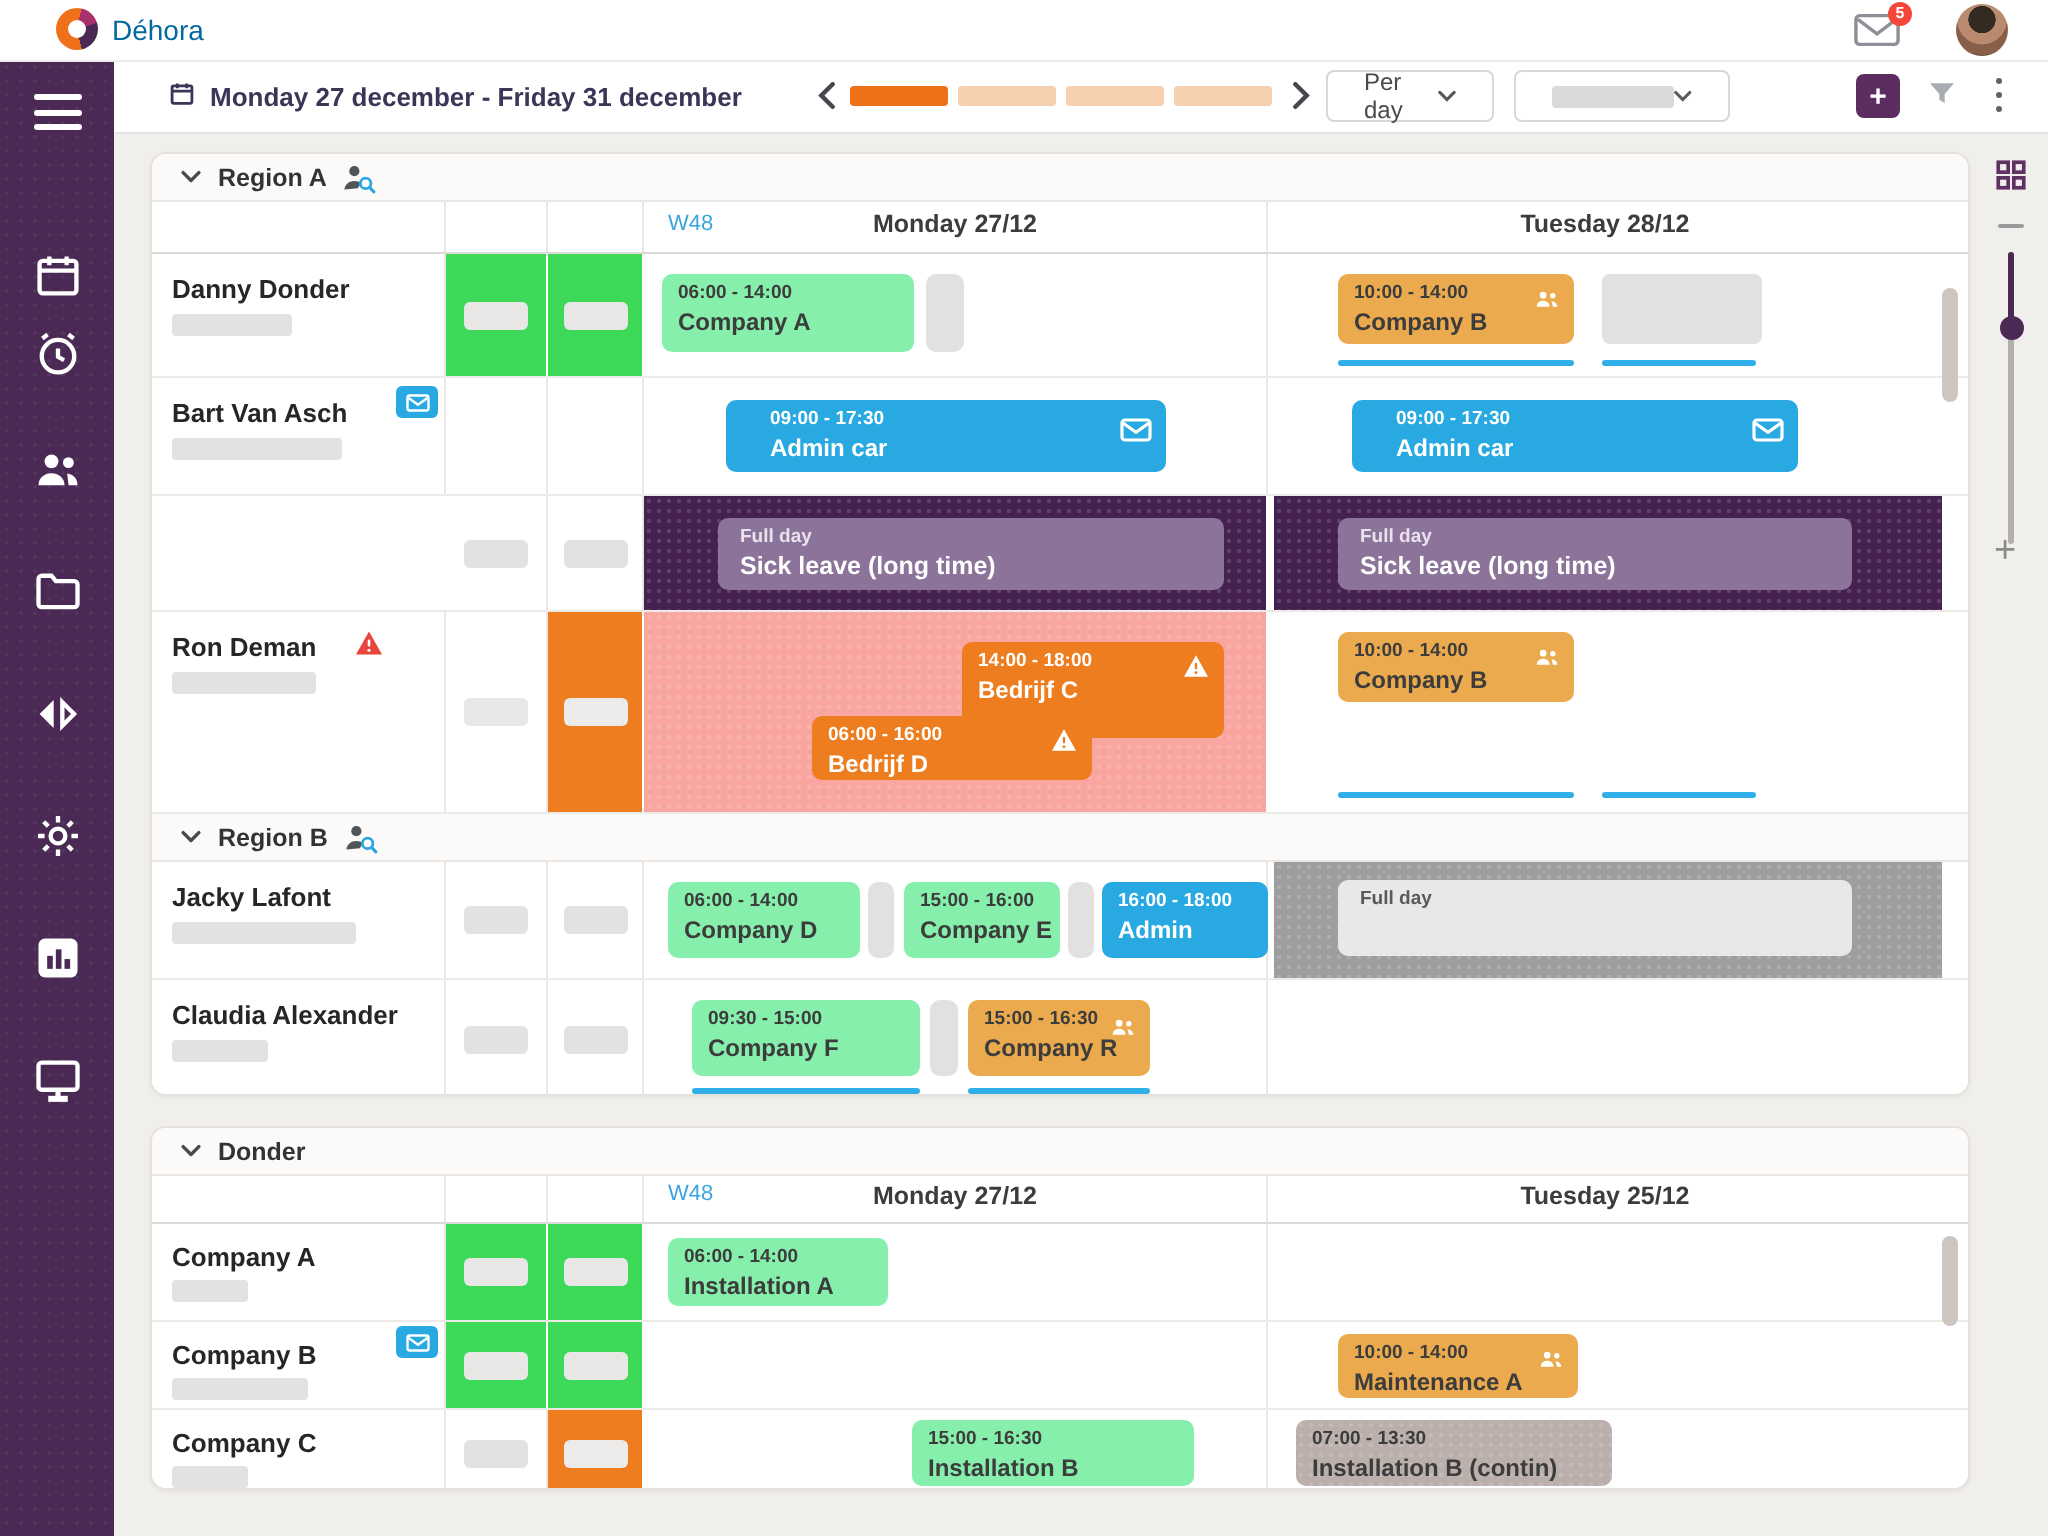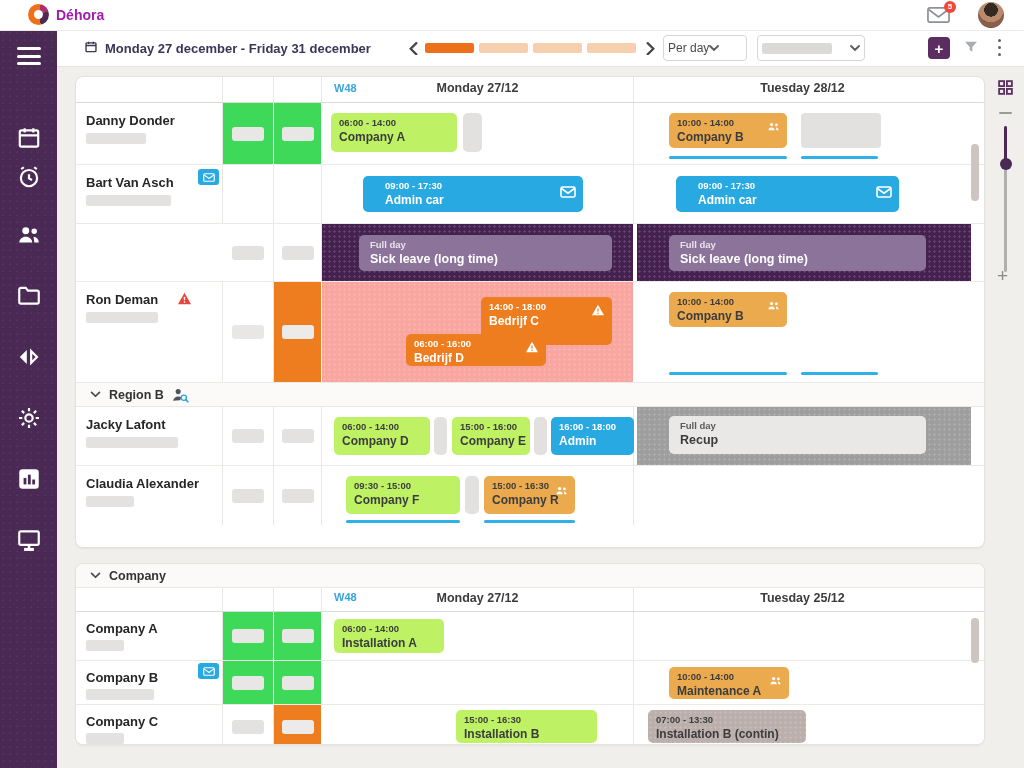--- a/index.html
+++ b/index.html
@@ -4,72 +4,72 @@
 <style>
   html,body{margin:0;padding:0}
   .app{position:relative;width:1024px;height:768px;background:#f1efec;font-family:"Liberation Sans",sans-serif;overflow:hidden}
   .abs{position:absolute}
 
   
   .topbar{position:absolute;left:0;top:0;width:1024px;height:30px;background:#fff;border-bottom:1px solid #eceae8;z-index:6}
   .brand{position:absolute;left:28px;top:4px;display:flex;align-items:center;gap:7px}
   .logo{width:21px;height:21px;border-radius:50%;background:conic-gradient(from 210deg,#ee7119 0 45%,#a8306c 45% 62%,#4a2a54 62% 88%,#ee7119 88% 100%);display:grid;place-items:center}
   .logo i{width:9px;height:9px;background:#fff;border-radius:50%}
-  .brand-name{font-size:14px;font-weight:700;color:#a21caf}
+  .brand-name{font-size:14px;font-weight:400;color:#0369a1}
   .mail{position:absolute;right:74px;top:6px;width:23px;height:18px;color:#8d9096;cursor:pointer}
   .mail-badge{position:absolute;right:-6px;top:-5px;background:#f4473a;color:#fff;font-size:8px;font-weight:700;min-width:12px;height:12px;border-radius:7px;display:grid;place-items:center;line-height:1}
   .avatar{position:absolute;right:20px;top:2px;width:26px;height:26px;border-radius:50%;cursor:pointer;
     background:radial-gradient(circle at 50% 30%,#332a22 0 30%,#b98a6e 31% 55%,#8a5f49 56% 78%,#6e4936 79%)}
 
   
   .sidebar{position:absolute;left:0;top:30px;width:57px;height:738px;background:#4a2a54;
     background-image:radial-gradient(rgba(255,255,255,.05) 1px,transparent 1px);background-size:7px 7px;z-index:5}
   .burger{position:absolute;left:17px;top:17px;width:24px;cursor:pointer}
   .burger b{display:block;height:3px;background:#fff;border-radius:2px;margin-bottom:4.5px}
   .sicon{position:absolute;left:50%;transform:translateX(-50%);width:26px;height:26px;cursor:pointer}
 
   
   .toolbar{position:absolute;left:57px;top:30px;width:967px;height:36px;background:#fff;border-bottom:1px solid #e5e2df;z-index:4}
   .tb-date{position:absolute;left:48px;top:11px;font-size:13px;font-weight:700;color:#3b3557;white-space:nowrap}
   .segments{position:absolute;left:368px;top:13px;display:flex;gap:5px}
   .seg{width:49px;height:10px;border-radius:2px;background:#f6cfae;cursor:pointer}
   .seg.active{background:#ee7119}
-  .select{position:absolute;top:5px;height:26px;border:1px solid #d9d7d4;border-radius:4px;background:#fff;display:flex;align-items:center;padding:0 4px;gap:0;font-size:12px;color:#4a4a4a;cursor:pointer;box-sizing:border-box}
+  .select{position:absolute;top:5px;height:26px;border:1px solid #d9d7d4;border-radius:4px;background:#fff;display:flex;align-items:center;padding:0 18px;gap:0;font-size:12px;color:#4a4a4a;cursor:pointer;box-sizing:border-box}
   .ph-pill{width:70px;height:11px;background:#dcdad8;border-radius:2px}
   .addbtn{position:absolute;left:871px;top:7px;width:22px;height:22px;background:#5b2d61;color:#fff;border-radius:4px;display:grid;place-items:center;font-size:15px;font-weight:700;cursor:pointer;line-height:1}
   .kebab{position:absolute;left:941px;top:9px;width:4px;cursor:pointer}
   .kebab b{display:block;width:3.4px;height:3.4px;border-radius:50%;background:#5f6368;margin-bottom:3.4px}
 
   
   .card{position:absolute;left:75px;width:910px;background:#fff;border:1px solid #e5e2de;border-radius:8px;box-shadow:0 1px 2px rgba(0,0,0,.05);overflow:hidden;box-sizing:border-box}
   .card1{top:76px;height:472px}
   .card2{top:563px;height:182px}
   .sec-head{height:23px;display:flex;align-items:center;gap:8px;padding-left:14px;background:#fbfaf9;border-bottom:1px solid #e9e6e3;font-size:12.5px;font-weight:700;color:#333;cursor:pointer}
   .colhead{position:relative;height:25px;border-bottom:1px solid #dcdad7;font-size:12.5px;font-weight:700;color:#3c3c3c}
   .colhead .day{position:absolute;top:4px;width:100%;text-align:center}
-  .wk{position:absolute;left:12px;top:5px;font-size:11px;font-weight:700;color:#3aa5dd}
+  .wk{position:absolute;left:12px;top:5px;font-size:11px;font-weight:400;color:#3aa5dd}
   .cell{position:absolute;top:0;bottom:0;box-sizing:border-box}
   .cn{left:0;width:147px;border-right:1px solid #e9e6e3}
   .ca{left:147px;width:51px;border-right:1px solid #e9e6e3}
   .cb{left:198px;width:48px;border-right:1px solid #e9e6e3}
   .cm{left:246px;width:312px;border-right:1px solid #e9e6e3}
   .ct{left:558px;width:337px}
   .row{position:relative;border-bottom:1px solid #eceae7;background:#fff}
   .fill-green{background:#3fd95a;border-right-color:#fff}
   .fill-orange{background:#ee7d1f;border-right-color:#fff}
   .pillc{position:absolute;left:50%;top:50%;transform:translate(-50%,-50%);width:32px;height:14px;background:#e9e7e5;border-radius:3px}
   .name{padding:10px 8px 0 10px;font-size:13px;font-weight:700;color:#262626;white-space:nowrap}
   .name.sm{padding-top:9px}
   .skel{margin:5px 0 0 10px;height:11px;background:#e4e2e0;border-radius:2px}
 
   
   .blk{position:absolute;border-radius:5px;padding:4px 8px;box-sizing:border-box;overflow:hidden;cursor:pointer}
   .blk .t{display:block;font-size:9.5px;font-weight:700;line-height:1.35;white-space:nowrap}
   .blk .l{display:block;font-size:12px;font-weight:700;line-height:1.2;white-space:nowrap}
-  .mint{background:#bef264;color:#3c3c3c}
+  .mint{background:#86efac;color:#3c3c3c}
   .blue{background:#29a9e1;color:#fff}
   .org{background:#ee7d1f;color:#fff}
   .lorg{background:#ebaa4e;color:#3c3c3c}
   .taupe{background:#bbafab;color:#3c3c3c}
   .ghost{position:absolute;background:#e3e1df;border-radius:5px;cursor:pointer}
   .band{position:absolute;top:0;bottom:0;left:0;right:0}
   .dots{background-image:radial-gradient(rgba(255,255,255,.14) 1px,transparent 1.2px);background-size:5px 5px}
   .band-purple{background-color:#44214f}
   .band-gray{background-color:#9e9e9e}
   .band-pink{background-color:#f9a5a0}
@@ -207,20 +207,32 @@
         </svg></div>
     <div class="kebab">
         <b></b>
         <b></b>
         <b style="margin-bottom:0"></b>
       </div>
   </div>
 
   <div class="card card1">
 
+    <div class="sec-head">
+      <svg width="11" height="7" viewBox="0 0 12 8" fill="none" stroke="#4a4a4a" stroke-width="2" stroke-linecap="round" stroke-linejoin="round">
+          <path d="M1.5 1.5L6 6l4.5-4.5"></path>
+        </svg>
+      <span>Region A</span>
+      <svg width="17" height="16" viewBox="0 0 22 20">
+          <circle cx="8" cy="5.6" r="3.3" fill="#4f5559"></circle>
+          <path d="M1.5 17.5c.4-3.5 3.2-5.6 6.5-5.6 1.6 0 3.1.5 4.3 1.4l-2 3.4z" fill="#4f5559"></path>
+          <circle cx="15.3" cy="13.5" r="3.4" fill="#fff" stroke="#2aa7e0" stroke-width="1.8"></circle>
+          <path d="M17.8 16L20.6 19" stroke="#2aa7e0" stroke-width="2" stroke-linecap="round"></path>
+        </svg>
+    </div>
 
     <div class="colhead">
       <div class="cell cn"></div>
       <div class="cell ca"></div>
       <div class="cell cb"></div>
       <div class="cell cm">
         <span class="wk">W48</span>
         <span class="day">Monday 27/12</span>
       </div>
       <div class="cell ct">
@@ -411,21 +423,20 @@
         <div class="ghost" style="left:212px;top:10px;width:13px;height:38px"></div>
         <div class="blk blue" style="left:229px;top:10px;width:83px;height:38px">
           <span class="t">16:00 - 18:00</span>
             <span class="l">Admin</span>
         </div>
       </div>
       <div class="cell ct">
         <div class="band band-gray dots" style="left:3px"></div>
         <div class="inner in-gray" style="left:35px;top:9px;width:257px;height:38px">
           <span class="t">Full day</span>
-            <span class="l">Recup</span>
         </div>
       </div>
     </div>
 
     <div class="row" style="height:59px;border-bottom:none">
       <div class="cell cn">
         <div class="name">Claudia Alexander</div>
         <div class="skel" style="width:48px"></div>
       </div>
       <div class="cell ca">
@@ -458,21 +469,21 @@
 
     <div class="scrollthumb" style="top:67px;height:57px"></div>
   </div>
 
   <div class="card card2">
 
     <div class="sec-head">
       <svg width="11" height="7" viewBox="0 0 12 8" fill="none" stroke="#4a4a4a" stroke-width="2" stroke-linecap="round" stroke-linejoin="round">
           <path d="M1.5 1.5L6 6l4.5-4.5"></path>
         </svg>
-      <span>Company</span>
+      <span>Donder</span>
     </div>
 
     <div class="colhead" style="height:23px">
       <div class="cell cn"></div>
       <div class="cell ca"></div>
       <div class="cell cb"></div>
       <div class="cell cm">
         <span class="wk" style="top:3px">W48</span>
         <span class="day" style="top:3px">Monday 27/12</span>
       </div>

